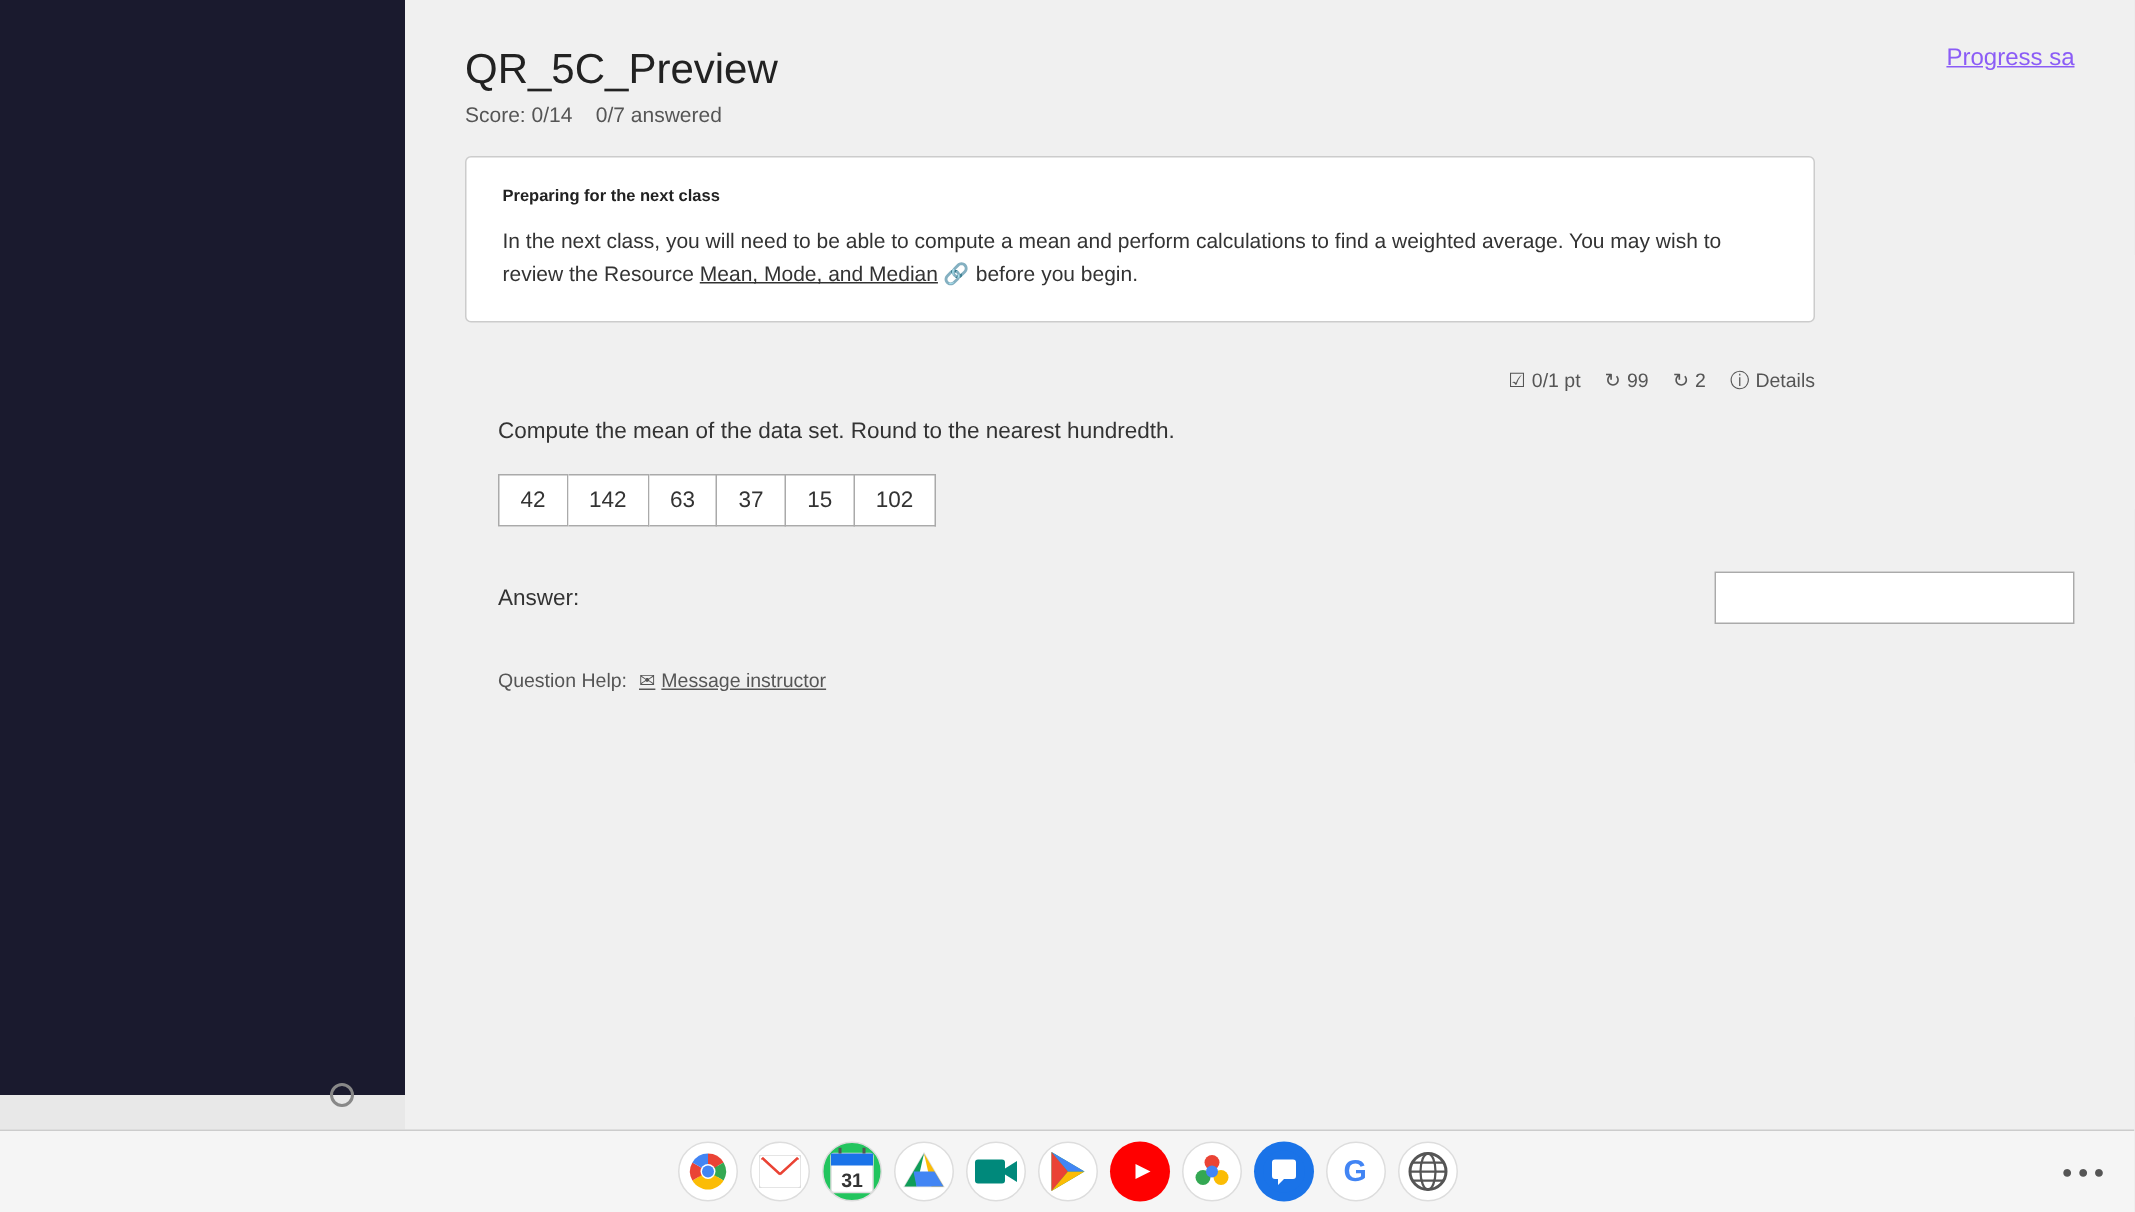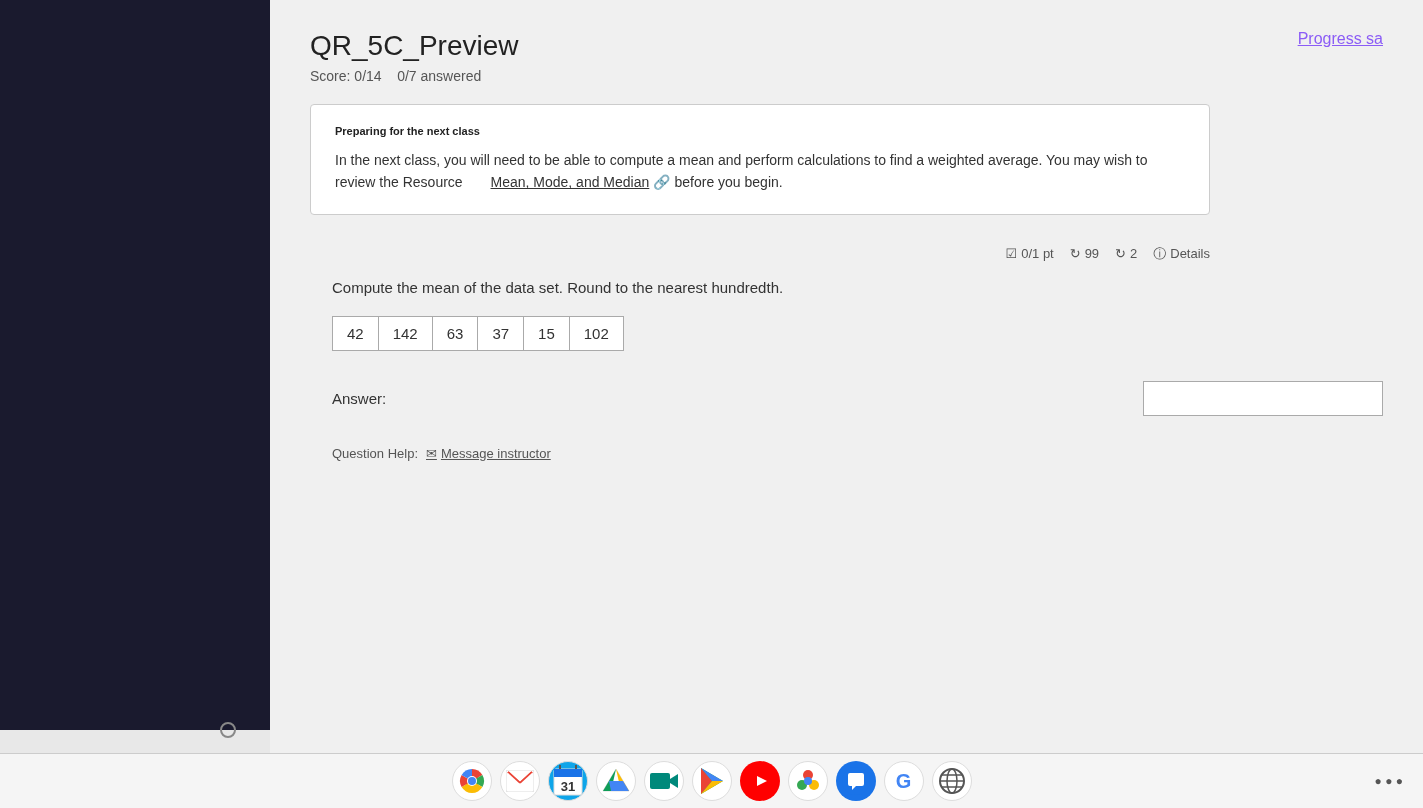--- a/index.html
+++ b/index.html
@@ -75,21 +75,20 @@
 
     .info-box-text {
       font-size: 14px;
       color: #333;
       line-height: 1.6;
     }
 
     .info-box-text a {
       color: #333;
       text-decoration: underline;
-      margin-left: 24px;
     }
 
     
     .question-header {
       display: flex;
       align-items: center;
       margin-bottom: 8px;
     }
 
     .question-dot {
@@ -235,21 +234,21 @@
       height: 40px;
       border-radius: 50%;
       display: flex;
       align-items: center;
       justify-content: center;
       font-size: 18px;
       cursor: pointer;
       flex-shrink: 0;
     }
     .taskbar-icon.gmail { background: #fff; border: 1px solid #ddd; color: #ea4335; font-weight: bold; font-size: 14px; }
-    .taskbar-icon.calendar { background: #0ea5e9; border: 1px solid #ddd; font-size: 11px; color: #333; }
+    .taskbar-icon.calendar { background: #22c55e; border: 1px solid #ddd; font-size: 11px; color: #333; }
     .taskbar-icon.youtube { background: #ff0000; color: #fff; }
     .taskbar-icon.chat { background: #1a73e8; color: #fff; }
 
     .taskbar-right {
       position: absolute;
       right: 20px;
       display: flex;
       align-items: center;
       gap: 6px;
       font-size: 12px;

